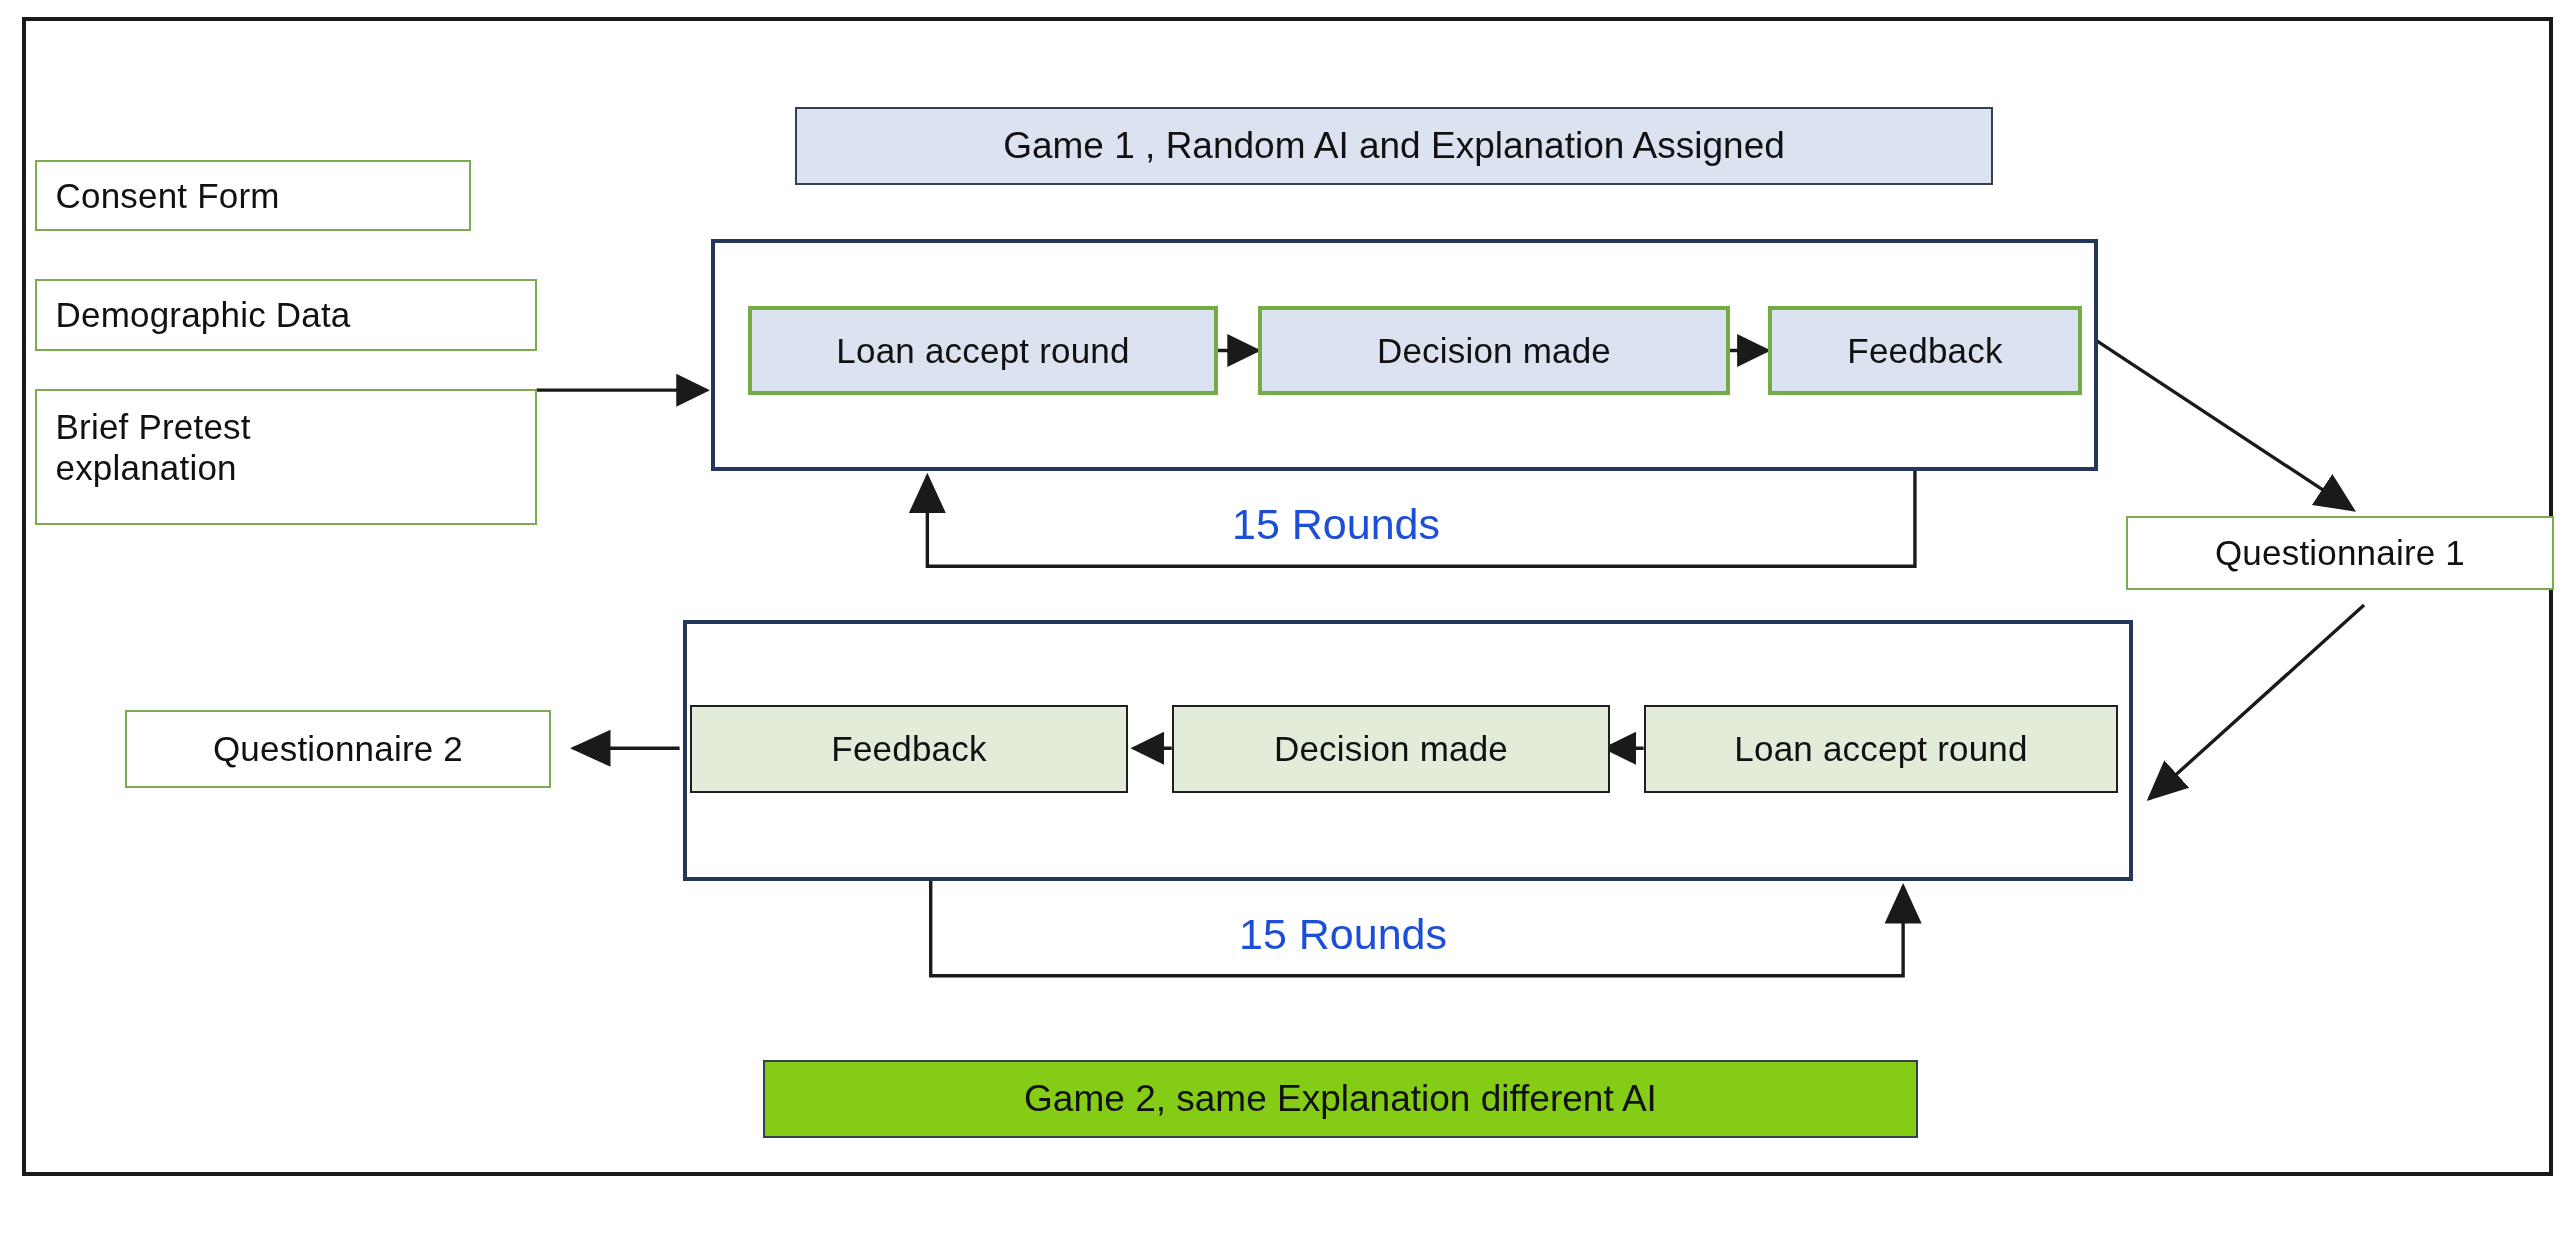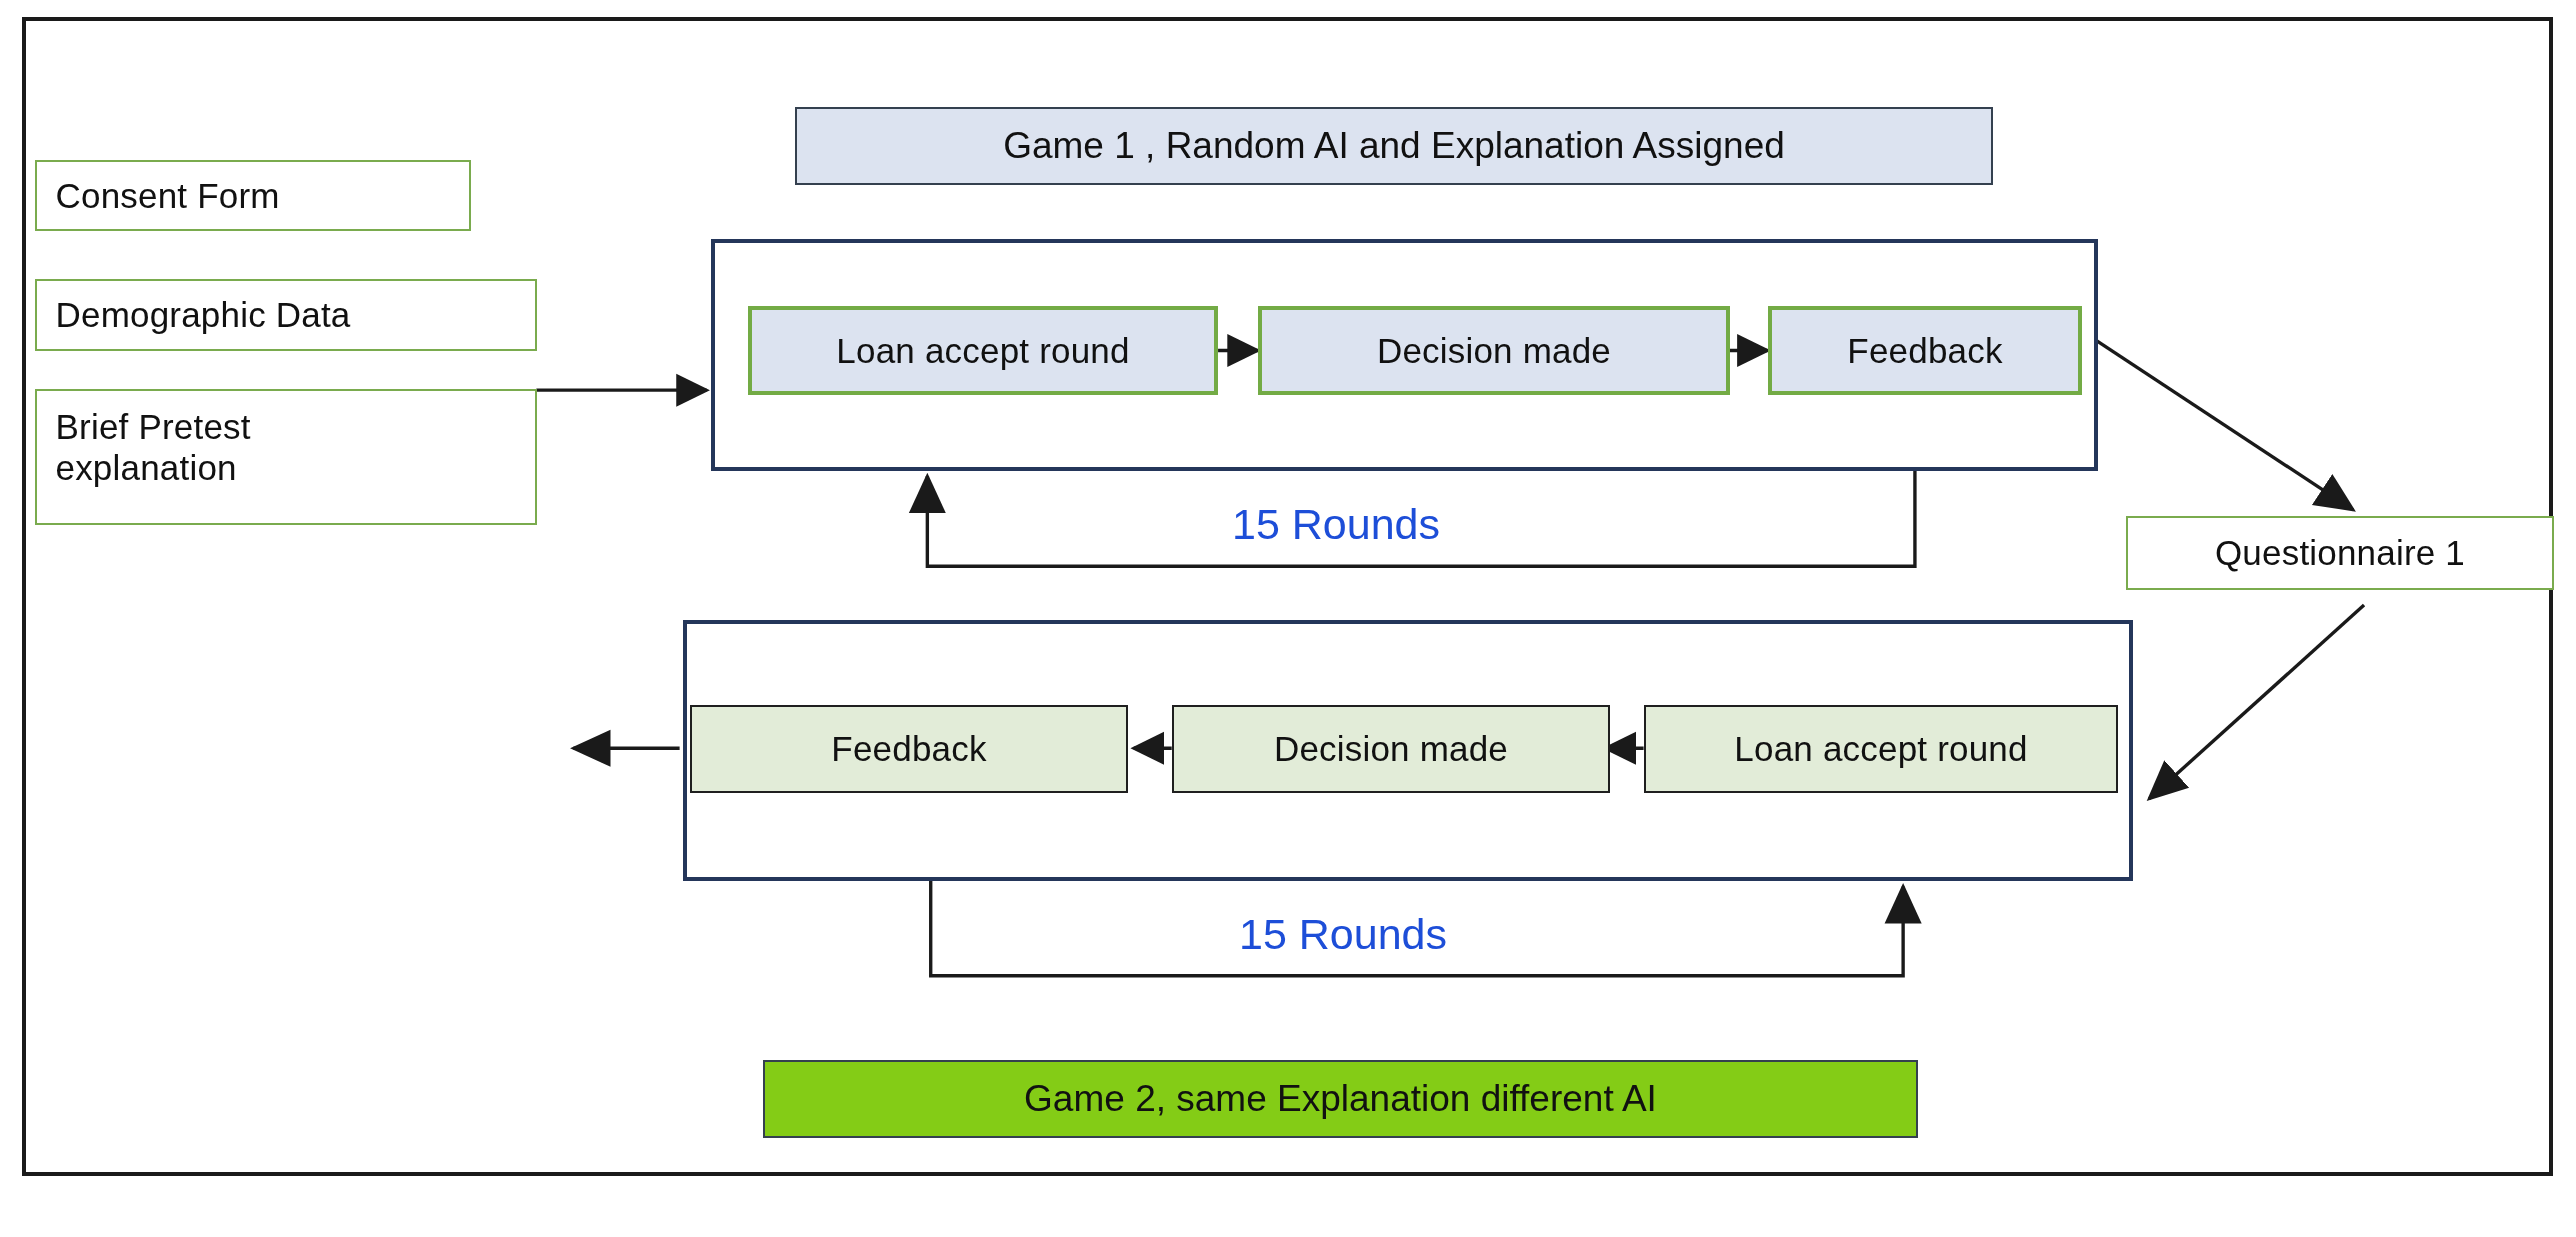--- a/index.html
+++ b/index.html
@@ -199,19 +199,22 @@
   </div>
 
   <div class="node green-step" style="left:1644px; top:705px; width:474px; height:88px;">
     <span class="label">Loan accept round</span>
   </div>
 
   <div class="loop-label" style="left:1239px; top:910px;">
     <span>15 Rounds</span>
   </div>
 
+  <div class="node green-outline centered" style="left:125px; top:710px; width:426px; height:78px;">
+    <span class="label">Questionnaire 2</span>
+  </div>
 
   <div class="banner green" style="left:763px; top:1060px; width:1155px; height:78px;">
     <span>Game 2, same Explanation different AI</span>
   </div>
 
 </div>
 
 
 </body></html>

